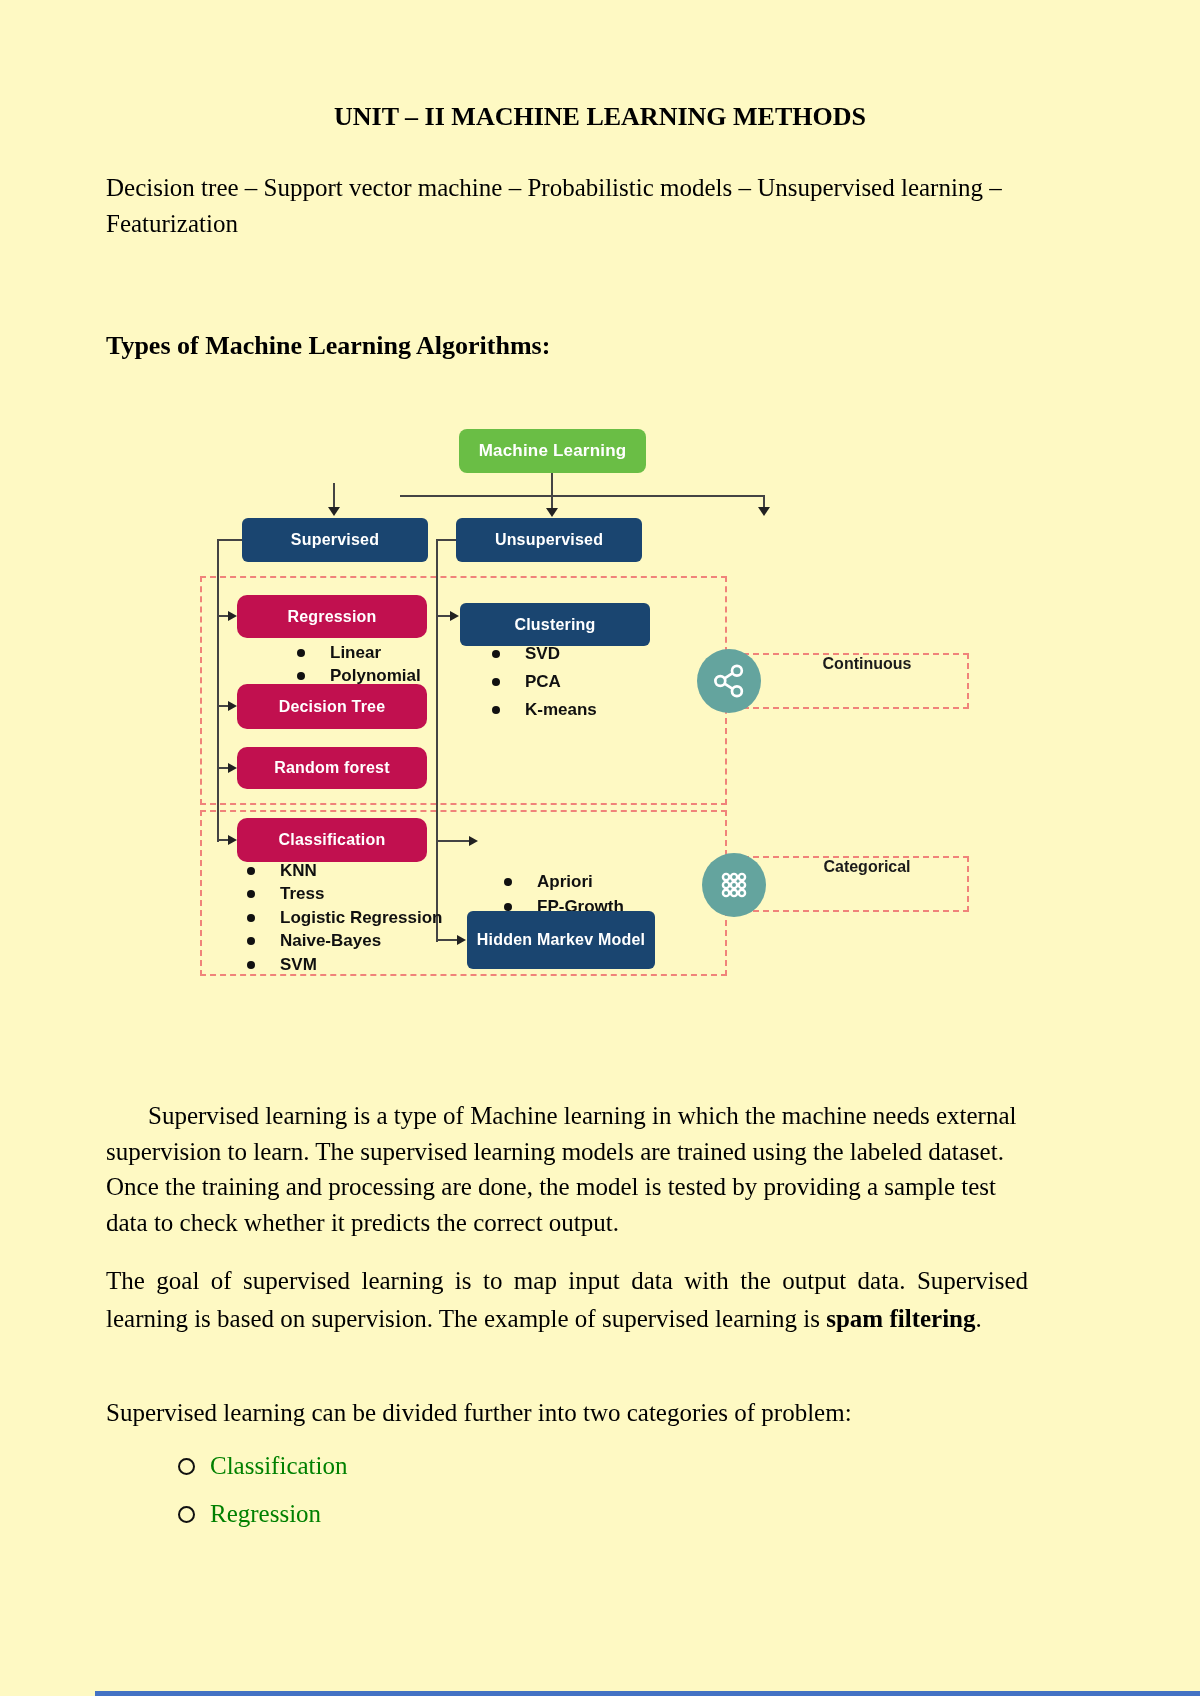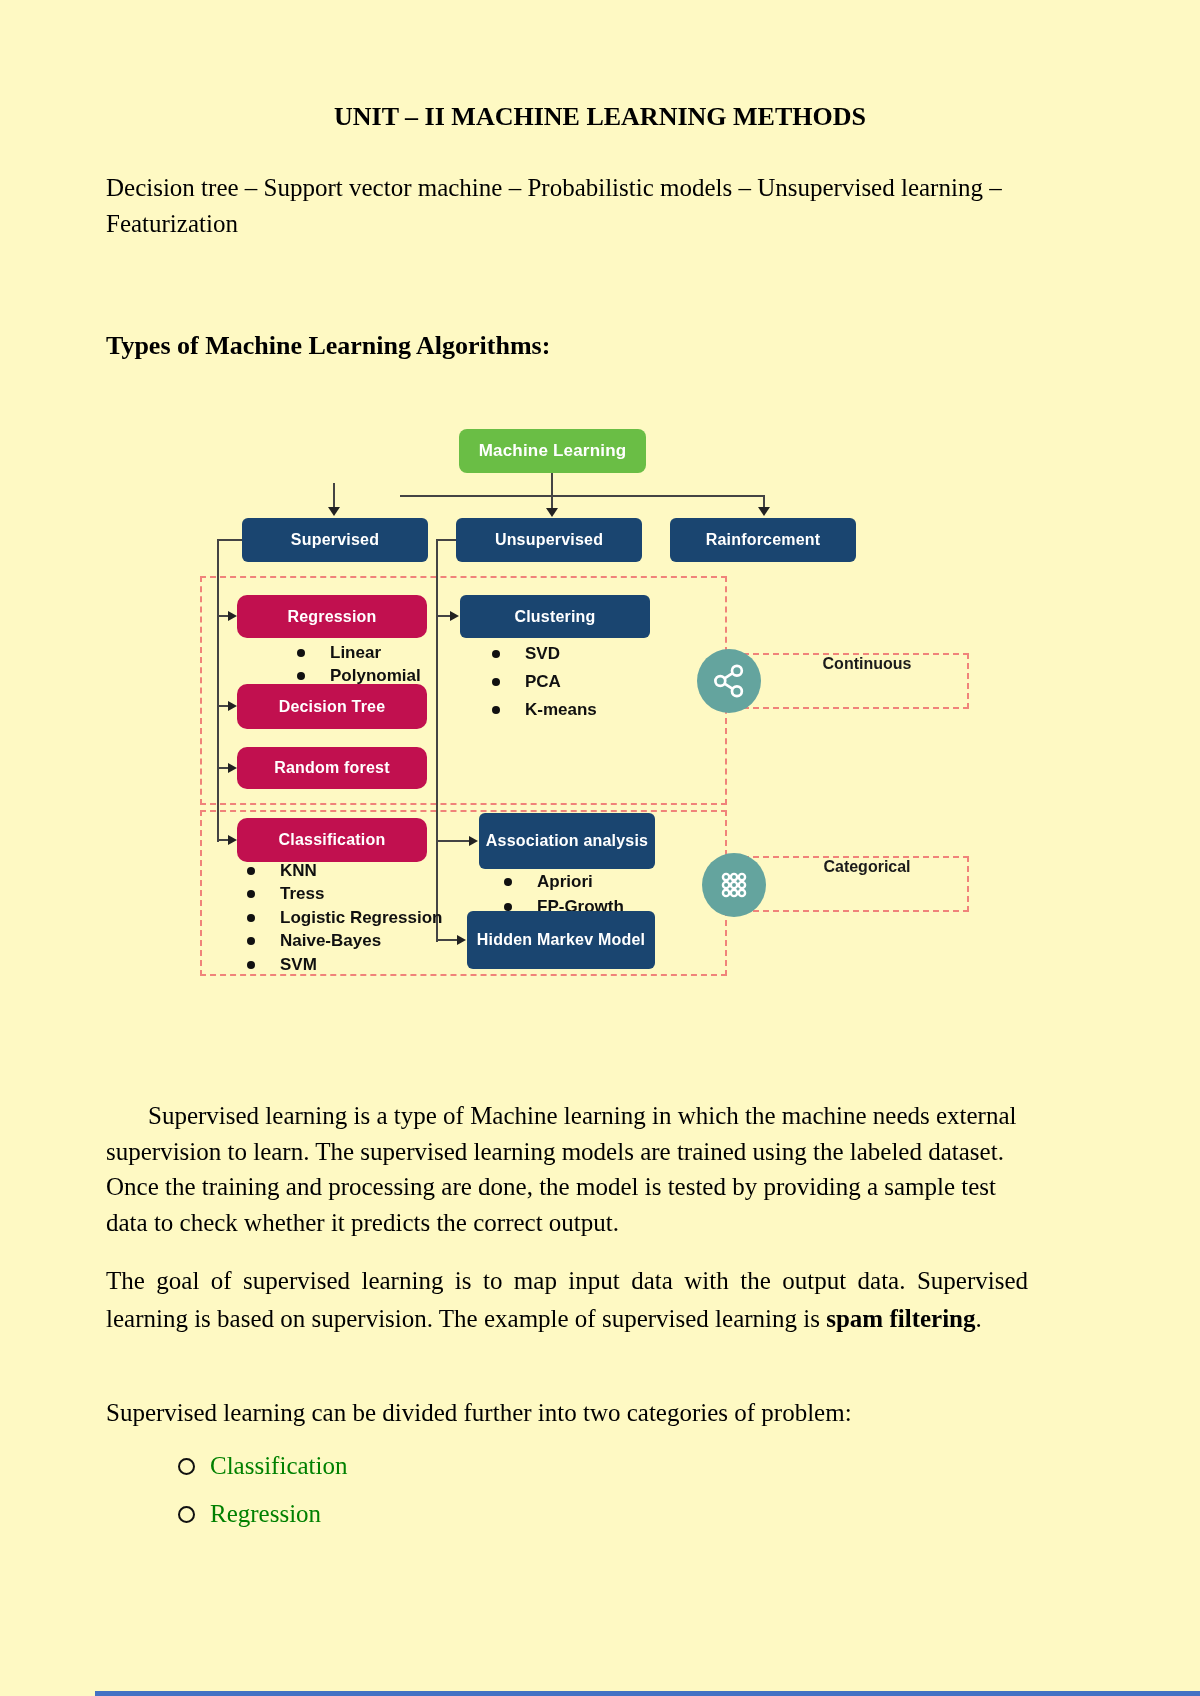--- a/index.html
+++ b/index.html
@@ -117,21 +117,20 @@
     <div class="line" style="left:436px;top:220px;width:15px;height:2px;"></div>
     <div class="arr-r" style="left:450px;top:216px;"></div>
     <div class="line" style="left:436px;top:445px;width:34px;height:2px;"></div>
     <div class="arr-r" style="left:469px;top:441px;"></div>
     <div class="line" style="left:436px;top:544px;width:22px;height:2px;"></div>
     <div class="arr-r" style="left:457px;top:540px;"></div>
 
     <div class="dbox green" style="left:459px;top:34px;width:187px;height:44px;">Machine Learning</div>
     <div class="dbox navy" style="left:242px;top:123px;width:186px;height:44px;">Supervised</div>
     <div class="dbox navy" style="left:456px;top:123px;width:186px;height:44px;">Unsupervised</div>
-    <div class="dbox navy" style="left:670px;top:123px;width:186px;height:44px;">Rainforcement</div>
 
     <div class="dbox crimson" style="left:237px;top:200px;width:190px;height:43px;">Regression</div>
     <div class="dlist" style="left:297px;top:246px;">
       <div class="li" style="height:23px;">
           <span class="dot"></span>
           <span>Linear</span>
         </div>
       <div class="li" style="height:23px;">
           <span class="dot"></span>
           <span>Polynomial</span>
@@ -157,37 +156,36 @@
       <div class="li" style="height:23.5px;">
           <span class="dot"></span>
           <span>Naive-Bayes</span>
         </div>
       <div class="li" style="height:23.5px;">
           <span class="dot"></span>
           <span>SVM</span>
         </div>
     </div>
 
-    <div class="dbox navy" style="left:460px;top:200px;width:190px;height:43px;">Clustering</div>
+    <div class="dbox navy" style="left:460px;top:208px;width:190px;height:43px;">Clustering</div>
     <div class="dlist" style="left:492px;top:245px;">
       <div class="li" style="height:28px;">
           <span class="dot"></span>
           <span>SVD</span>
         </div>
       <div class="li" style="height:28px;">
           <span class="dot"></span>
           <span>PCA</span>
         </div>
       <div class="li" style="height:28px;">
           <span class="dot"></span>
           <span>K-means</span>
         </div>
     </div>
 
-    <div class="dbox navy" style="left:479px;top:418px;width:176px;height:56px;">Association analysis</div>
     <div class="dlist" style="left:504px;top:474px;">
       <div class="li" style="height:25px;">
           <span class="dot"></span>
           <span>Apriori</span>
         </div>
       <div class="li" style="height:25px;">
           <span class="dot"></span>
           <span>FP-Growth</span>
         </div>
     </div>

